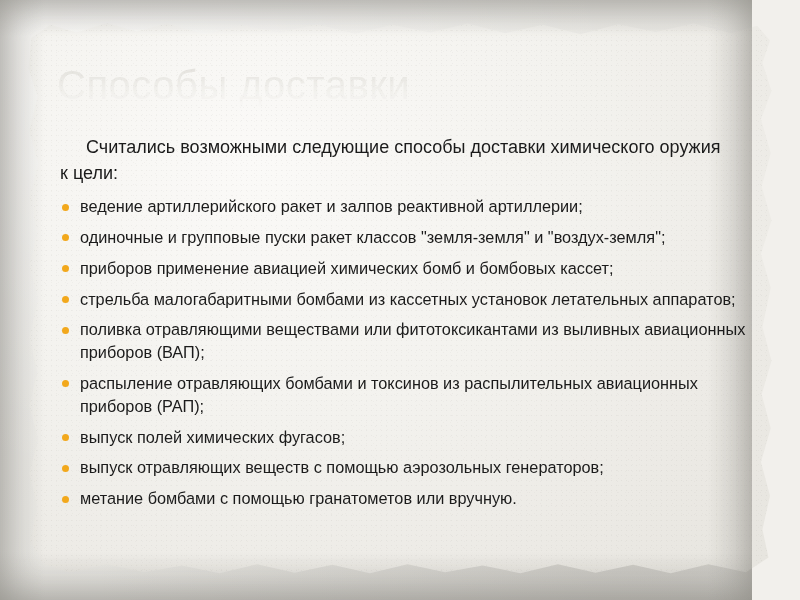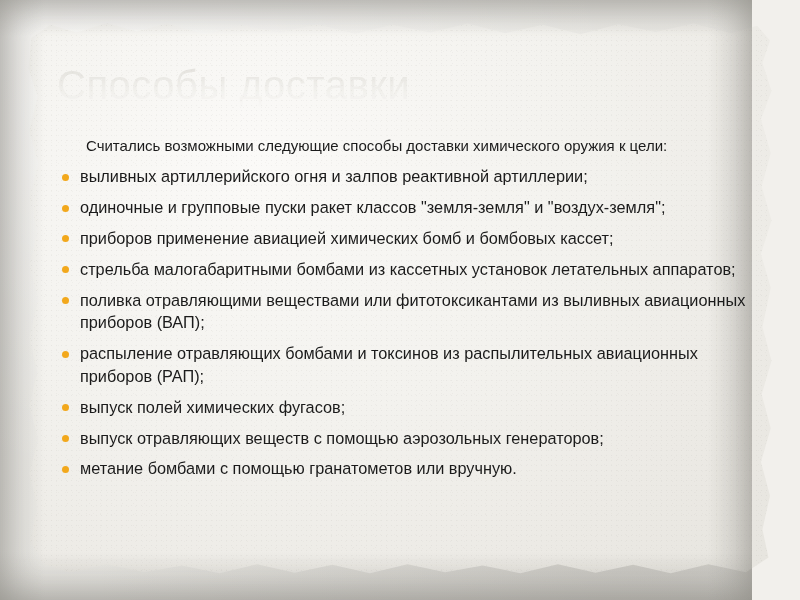--- a/index.html
+++ b/index.html
@@ -109,21 +109,21 @@
 
   #content {
     position: absolute;
     left: 60px;
     top: 135px;
     width: 686px;
   }
 
   #intro {
     margin: 0 0 9px 0;
-    font-size: 15px;
+    font-size: 18px;
     line-height: 1.42;
     color: #1b1b1b;
     text-indent: 26px;
     width: 662px;
   }
 
   ul.bullets {
     list-style: none;
     margin: 0;
     padding: 0;
@@ -161,21 +161,21 @@
 
   <div id="slide-title">Способы доставки</div>
 
   <div id="content">
 
     <p id="intro">Считались возможными следующие способы доставки химического оружия к цели:</p>
 
     <ul class="bullets">
       <li>
         <span class="dot"></span>
-        <span>выливных артиллерийского огня и залпов реактивной артиллерии;</span>
+        <span>ведение артиллерийского ракет и залпов реактивной артиллерии;</span>
       </li>
       <li>
         <span class="dot"></span>
         <span>одиночные и групповые пуски ракет классов "земля-земля" и "воздух-земля";</span>
       </li>
       <li>
         <span class="dot"></span>
         <span>приборов применение авиацией химических бомб и бомбовых кассет;</span>
       </li>
       <li>

